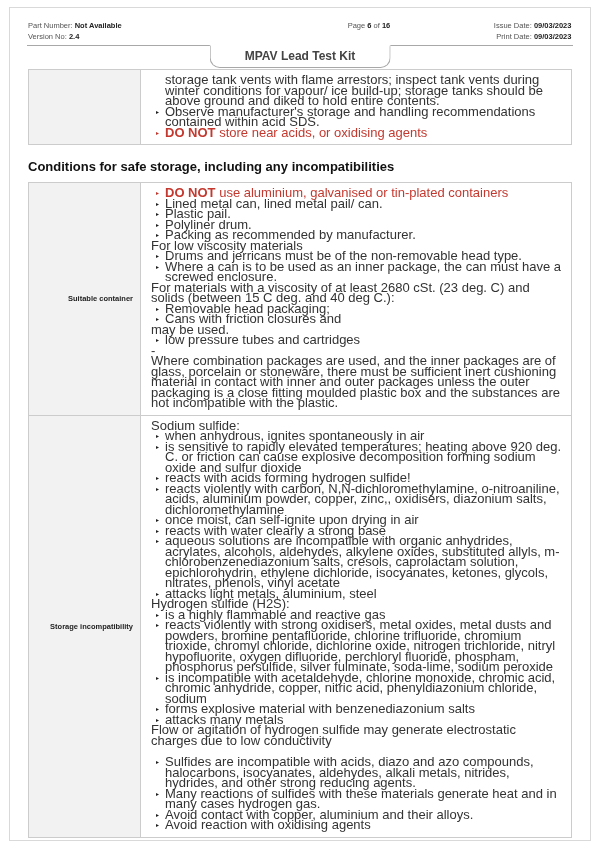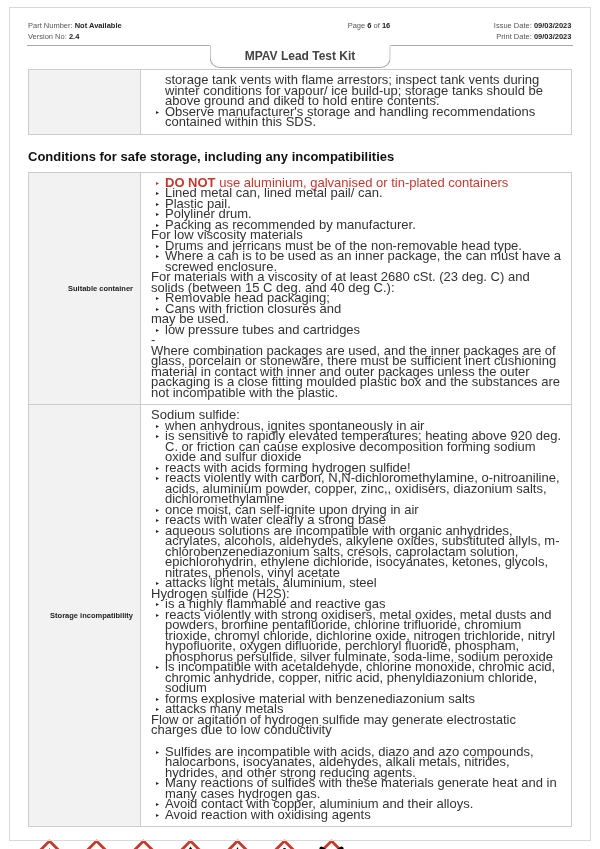--- a/index.html
+++ b/index.html
@@ -79,21 +79,22 @@
 
 <div class="header-rule">
   <div class="title-tab">MPAV Lead Test Kit</div>
 </div>
 
 <div class="tbl minh72" id="cont-table">
     <div class="row">
       <div class="cell-label"></div>
       <div class="cell-content">
         <div class="line cont">storage tank vents with flame arrestors; inspect tank vents during winter conditions for vapour/ ice build-up; storage tanks should be above ground and diked to hold entire contents.</div>
-        <div class="line bullet">Observe manufacturer's storage and handling recommendations contained within this SDS.</div>
+        <div class="line bullet">Observe manufacturer's storage and handling recommendations contained within acid SDS.</div>
+        <div class="line bullet red"><span class="donot">DO NOT </span>store near acids, or oxidising agents</div>
       </div>
     </div>
   </div>
 
 <div class="section-heading">Conditions for safe storage, including any incompatibilities</div>
 
 <div class="tbl" id="main-table">
     <div class="row">
       <div class="cell-label">Suitable container</div>
       <div class="cell-content">

